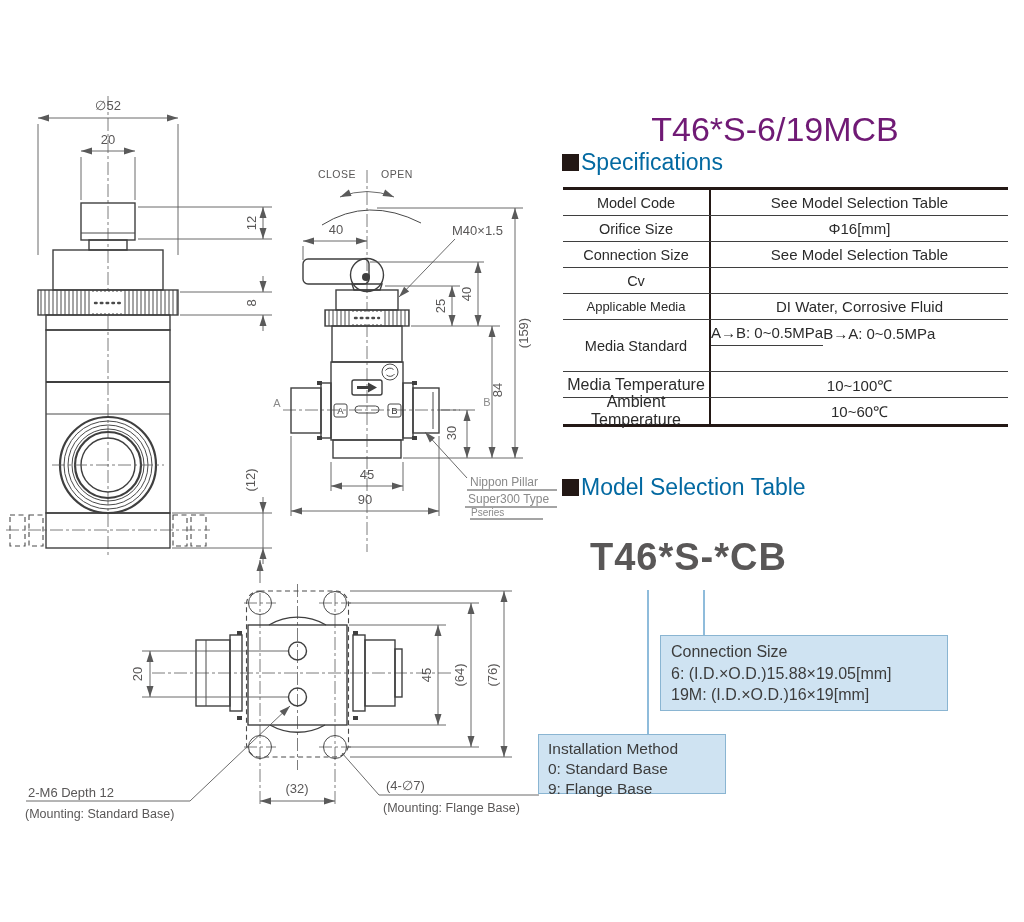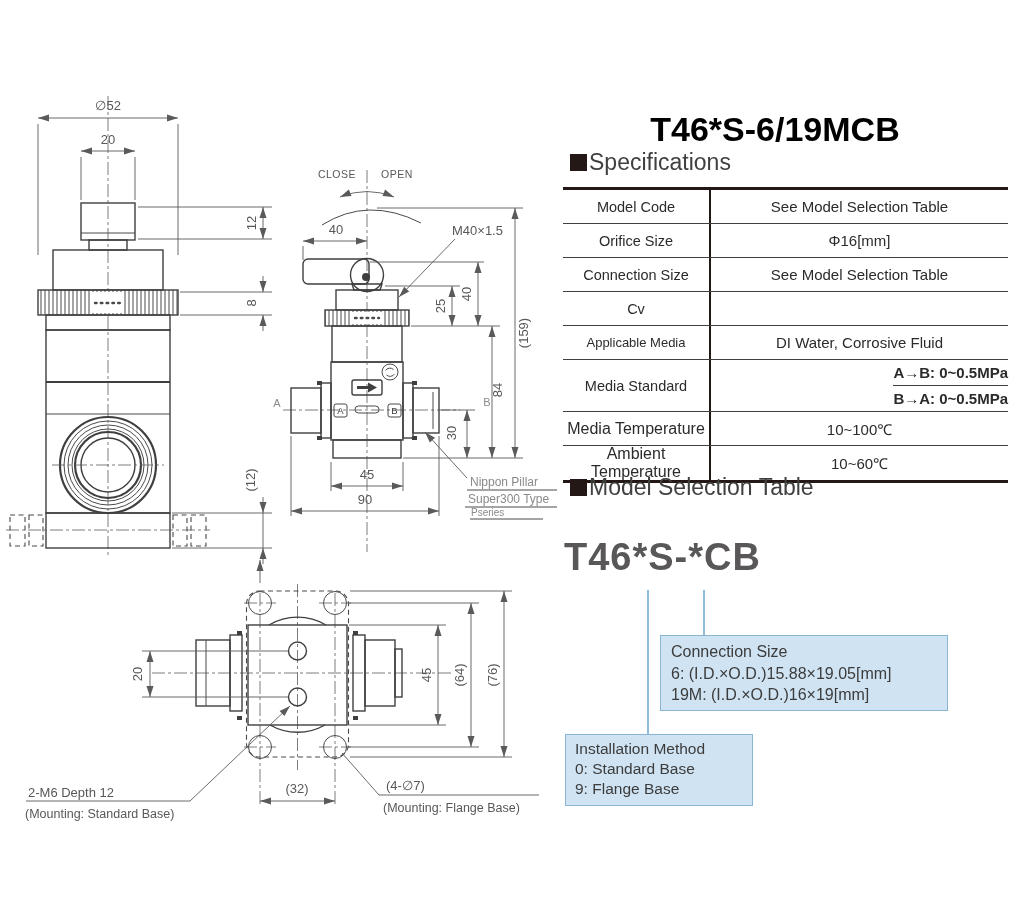--- a/index.html
+++ b/index.html
@@ -20,52 +20,52 @@
   .dt{fill:#595757;font-size:13px;}
   .dt2{fill:#595757;font-size:12.5px;}
   .dts{fill:#595757;font-size:10.5px;letter-spacing:0.5px;}
   .gray{fill:#8a8a8a;}
   .maker{fill:#8a8a8a;font-size:12px;}
   .maker-small{fill:#8a8a8a;font-size:10px;}
   .ab{fill:#3f3f3f;font-size:9.5px;}
 
   
   .title{position:absolute;left:600px;top:110px;width:350px;text-align:center;
-         font-size:34px;font-weight:bold;color:#000000;}
+         font-size:34px;font-weight:normal;color:#701a75;}
   .sec-header{position:absolute;display:flex;align-items:center;
-              font-size:23px;color:#404040;margin-left:8px;}
+              font-size:23px;color:#0369a1;}
   .spec-h{left:562px;top:149px;}
   .model-h{left:562px;top:474px;}
   .sq{width:17px;height:17px;background:#231815;display:inline-block;margin-right:2px;}
 
   .spec-table{position:absolute;left:563px;top:187px;width:445px;
               border-top:3px solid #231815;border-bottom:3px solid #231815;
               color:#2b2b2b;}
-  .srow{display:flex;border-bottom:1px solid #3f3f3f;height:34px;box-sizing:border-box;}
+  .srow{display:flex;border-bottom:1px solid #3f3f3f;height:26px;box-sizing:border-box;}
   .srow.double{height:52px;}
   .srow:last-child{border-bottom:none;}
   .lcell{width:148px;border-right:2px solid #231815;display:flex;align-items:center;
          justify-content:center;font-size:14.5px;box-sizing:border-box;text-align:center;}
   .lcell.mid{font-size:13px;}
   .lcell.small{font-size:16px;}
   .vcell{flex:1;display:flex;align-items:center;justify-content:center;font-size:15px;}
-  .vcell.split{flex-direction:column;align-items:flex-end;justify-content:flex-start;font-weight:bold;}
+  .vcell.split{align-items:flex-start;justify-content:flex-start;}
   .sub{height:26px;display:flex;align-items:center;justify-content:center;box-sizing:border-box;}
   .sub.first{border-bottom:1px solid #3f3f3f;}
 
-  .model-code{position:absolute;left:564px;top:536px;font-size:38px;font-weight:bold;
+  .model-code{position:absolute;left:590px;top:536px;font-size:38px;font-weight:bold;
               color:#595757;letter-spacing:1px;}
   .vline{position:absolute;width:2px;background:#8fbcdb;}
   .vline1{left:647px;top:590px;height:144px;}
   .vline2{left:703px;top:590px;height:45px;}
   .blue-box{position:absolute;background:#cfe3f2;border:1px solid #8ab5d2;color:#3c3c3c;
             box-sizing:border-box;}
   .connection-box{left:660px;top:635px;width:288px;height:76px;padding:5px 10px;
                   font-size:16px;line-height:21.5px;}
-  .installation-box{left:565px;top:734px;width:188px;height:72px;padding:4px 9px;
+  .installation-box{left:538px;top:734px;width:188px;height:60px;padding:4px 9px;
                     font-size:15.5px;line-height:20px;}
 </style>
 </head>
 <body>
 
 <div class="page">
 
   <svg class="drawings" width="560" height="922" viewBox="0 0 560 922">
     <defs>
       <marker id="me" markerWidth="13" markerHeight="9" refX="11.5" refY="4.5" orient="auto" markerUnits="userSpaceOnUse">

